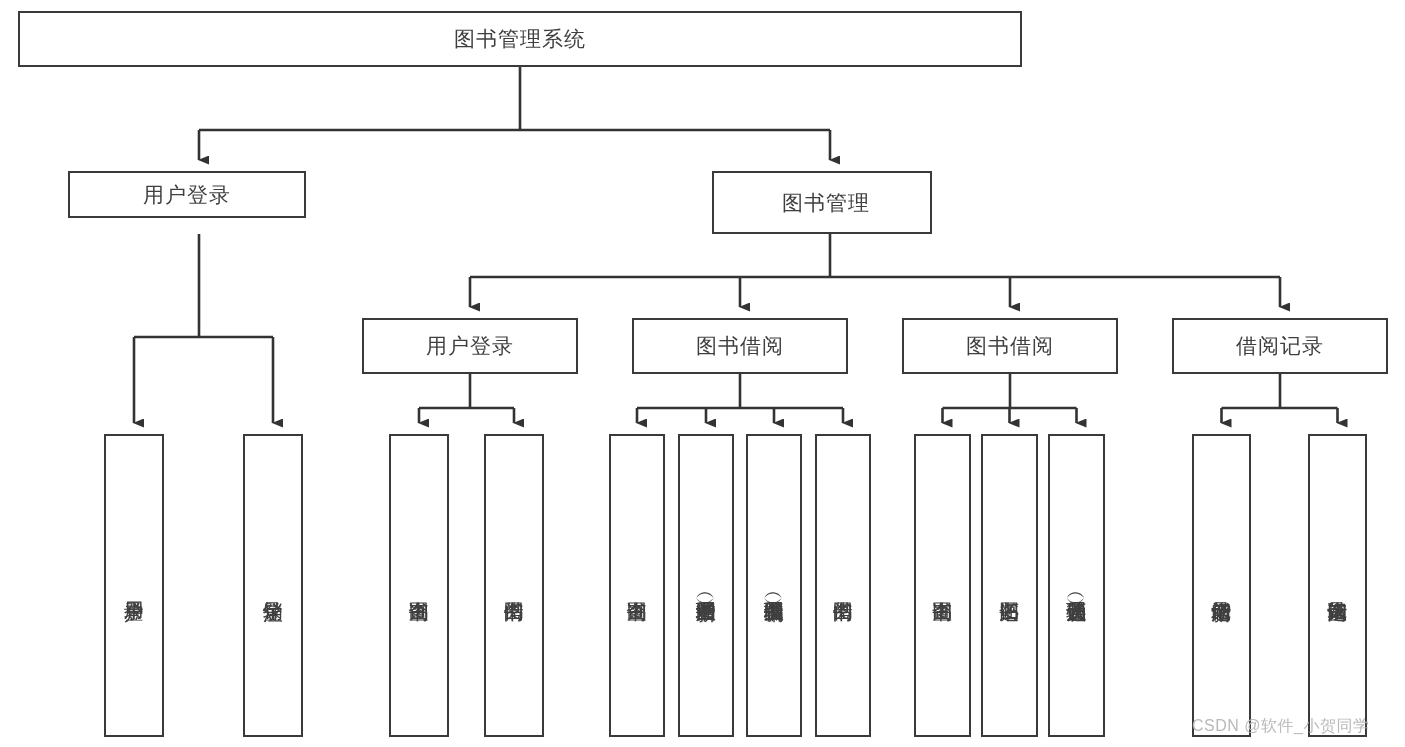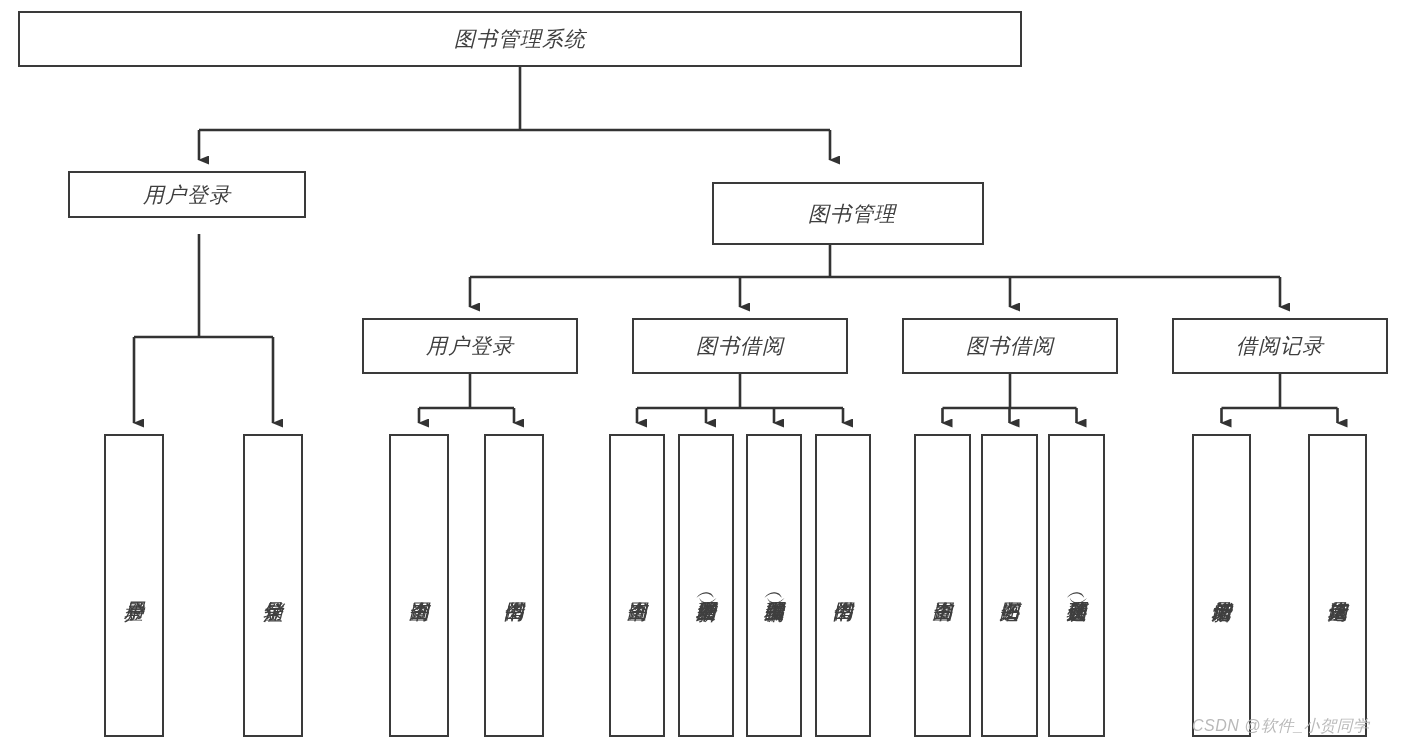--- a/index.html
+++ b/index.html
@@ -9,21 +9,20 @@
   }
   body {
     font-family: "Liberation Sans", "DejaVu Sans", sans-serif;
   }
   #canvas {
     position: relative;
     width: 1405px;
     height: 747px;
     background: #ffffff;
     overflow: hidden;
-    font-style: italic;
   }
   #wires {
     position: absolute;
     left: 0;
     top: 0;
     width: 1405px;
     height: 747px;
     pointer-events: none;
   }
   .node {
@@ -109,21 +108,21 @@
       </g>
   </svg>
 
   <div id="nodes">
       <div class="node h" style="left: 18px; top: 11px; width: 1004px; height: 56px;">
         <span>图书管理系统</span>
       </div>
       <div class="node h" style="left: 68px; top: 171px; width: 238px; height: 47px; align-items: center;">
         <span>用户登录</span>
       </div>
-      <div class="node h" style="left: 712px; top: 182px; width: 272px; height: 63px; padding-left: 8px;">
+      <div class="node h" style="left: 712px; top: 171px; width: 220px; height: 63px; padding-left: 8px;">
         <span>图书管理</span>
       </div>
       <div class="node h" style="left: 362px; top: 318px; width: 216px; height: 56px;">
         <span>用户登录</span>
       </div>
       <div class="node h" style="left: 632px; top: 318px; width: 216px; height: 56px; align-items: center;">
         <span>图书借阅</span>
       </div>
       <div class="node h" style="left: 902px; top: 318px; width: 216px; height: 56px;">
         <span>图书借阅</span>

